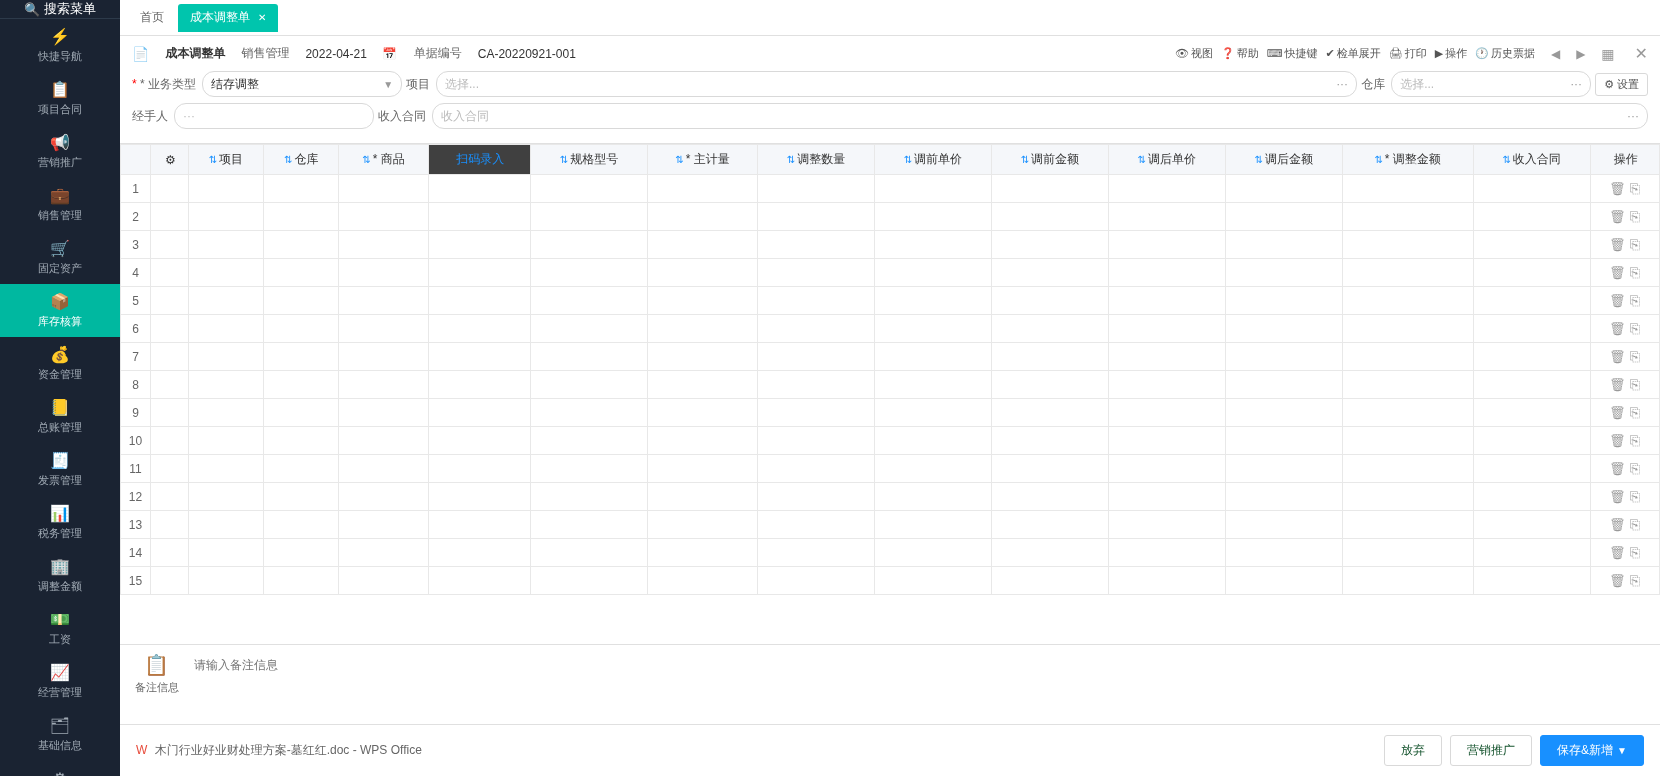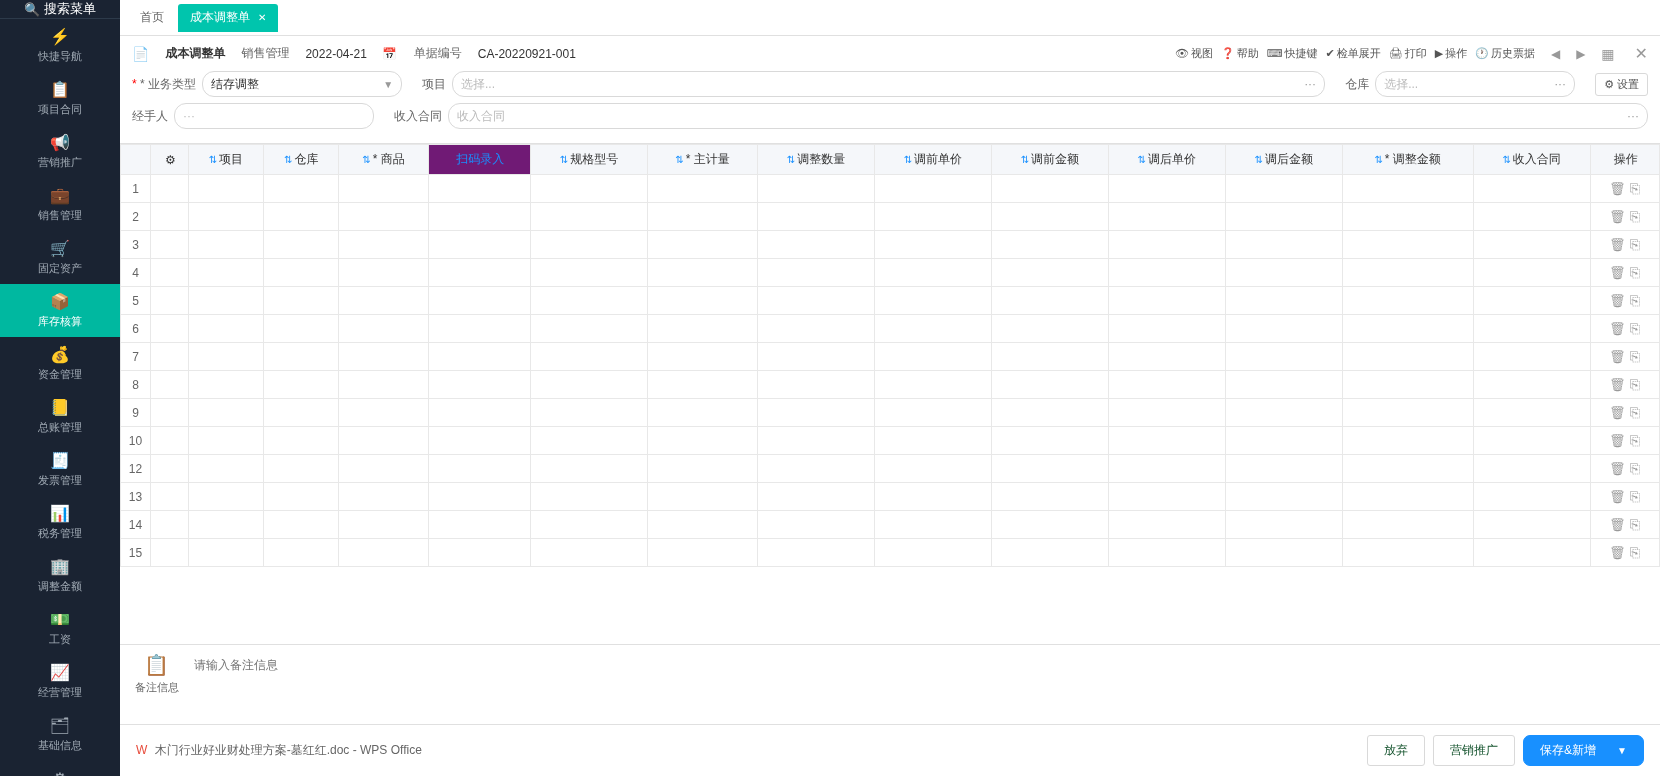--- a/index.html
+++ b/index.html
@@ -100,21 +100,21 @@
       align-items: center;
       gap: 2px;
       cursor: pointer;
       color: #555;
       font-size: 11px;
     }
 
     .form-row {
       display: flex;
       align-items: center;
-      gap: 20px;
+      gap: 4px;
       margin-bottom: 6px;
     }
     .form-field {
       display: flex;
       align-items: center;
       gap: 6px;
     }
     .form-label { color: #666; white-space: nowrap; }
     .form-label.required::before { content: '* '; color: red; }
     .form-input {
@@ -150,21 +150,21 @@
     thead th {
       border: 1px solid #e8e8e8;
       padding: 6px 4px;
       text-align: center;
       color: #333;
       font-weight: normal;
       white-space: nowrap;
       position: relative;
     }
     thead th.highlighted {
-      background: #701a75;
+      background: #404040;
       color: #1890ff;
     }
     thead th .sort-icon { color: #1890ff; font-size: 10px; margin-right: 2px; }
     tbody tr td {
       border: 1px solid #e8e8e8;
       padding: 4px;
       height: 28px;
       color: #333;
       text-align: center;
     }
@@ -230,22 +230,21 @@
       font-size: 12px;
       border: 1px solid transparent;
     }
     .btn-default { background: #fff; border-color: #d9d9d9; color: #14532d; }
     .btn-save-new {
       background: #1890ff;
       color: #fff;
       border-color: #1890ff;
       display: flex;
       align-items: center;
-      gap: 21px;
-      border-radius: 7px;
+      gap: 4px;
     }
 
     
     .settings-btn {
       display: flex;
       align-items: center;
       gap: 3px;
       padding: 3px 8px;
       border: 1px solid #d9d9d9;
       border-radius: 3px;
@@ -688,20 +687,43 @@
               <td></td>
               <td></td>
               <td>
                 <div class="td-actions">
                   <span>🗑</span>
                   <span>⎘</span>
                 </div>
               </td>
             </tr>
             <tr>
+              <td>11</td>
+              <td></td>
+              <td></td>
+              <td></td>
+              <td></td>
+              <td></td>
+              <td></td>
+              <td></td>
+              <td></td>
+              <td></td>
+              <td></td>
+              <td></td>
+              <td></td>
+              <td></td>
+              <td></td>
+              <td>
+                <div class="td-actions">
+                  <span>🗑</span>
+                  <span>⎘</span>
+                </div>
+              </td>
+            </tr>
+            <tr>
               <td>12</td>
               <td></td>
               <td></td>
               <td></td>
               <td></td>
               <td></td>
               <td></td>
               <td></td>
               <td></td>
               <td></td>

